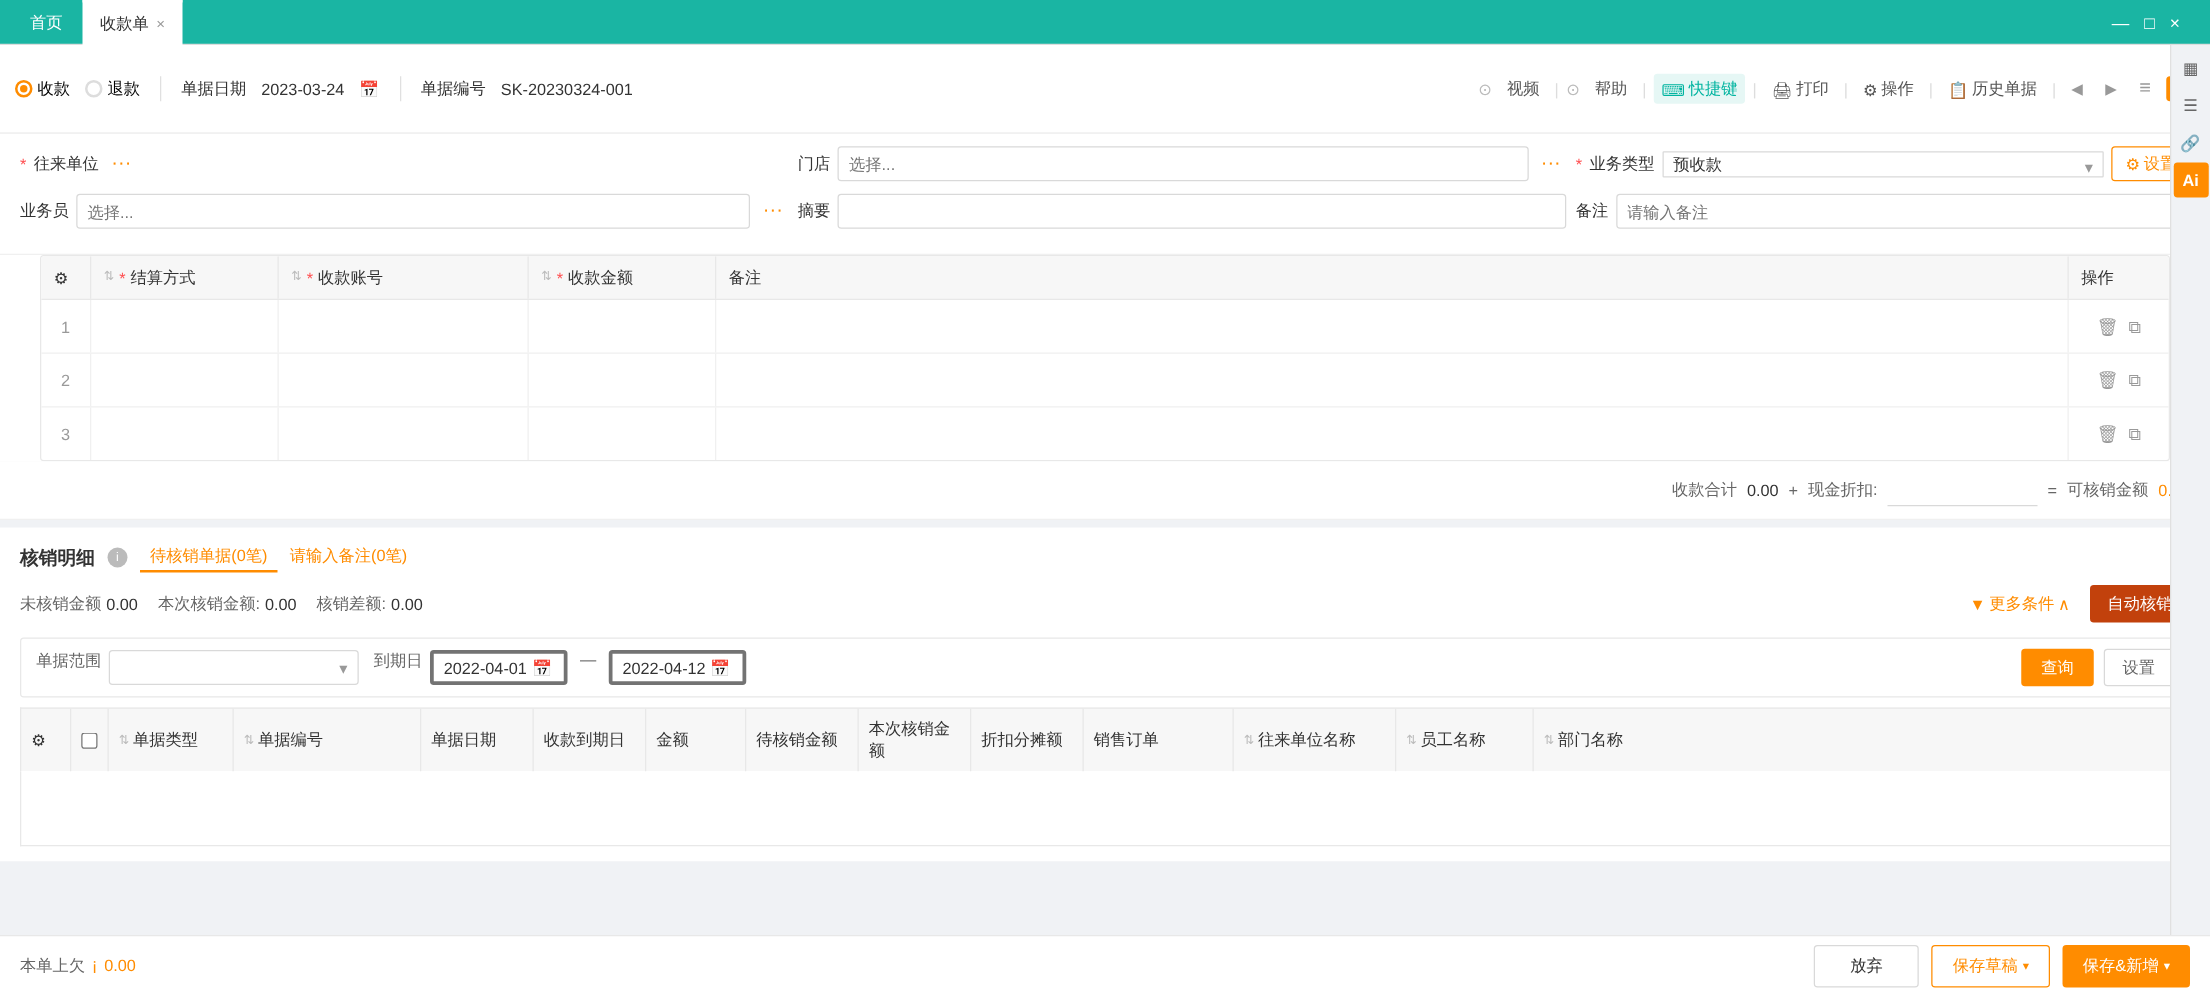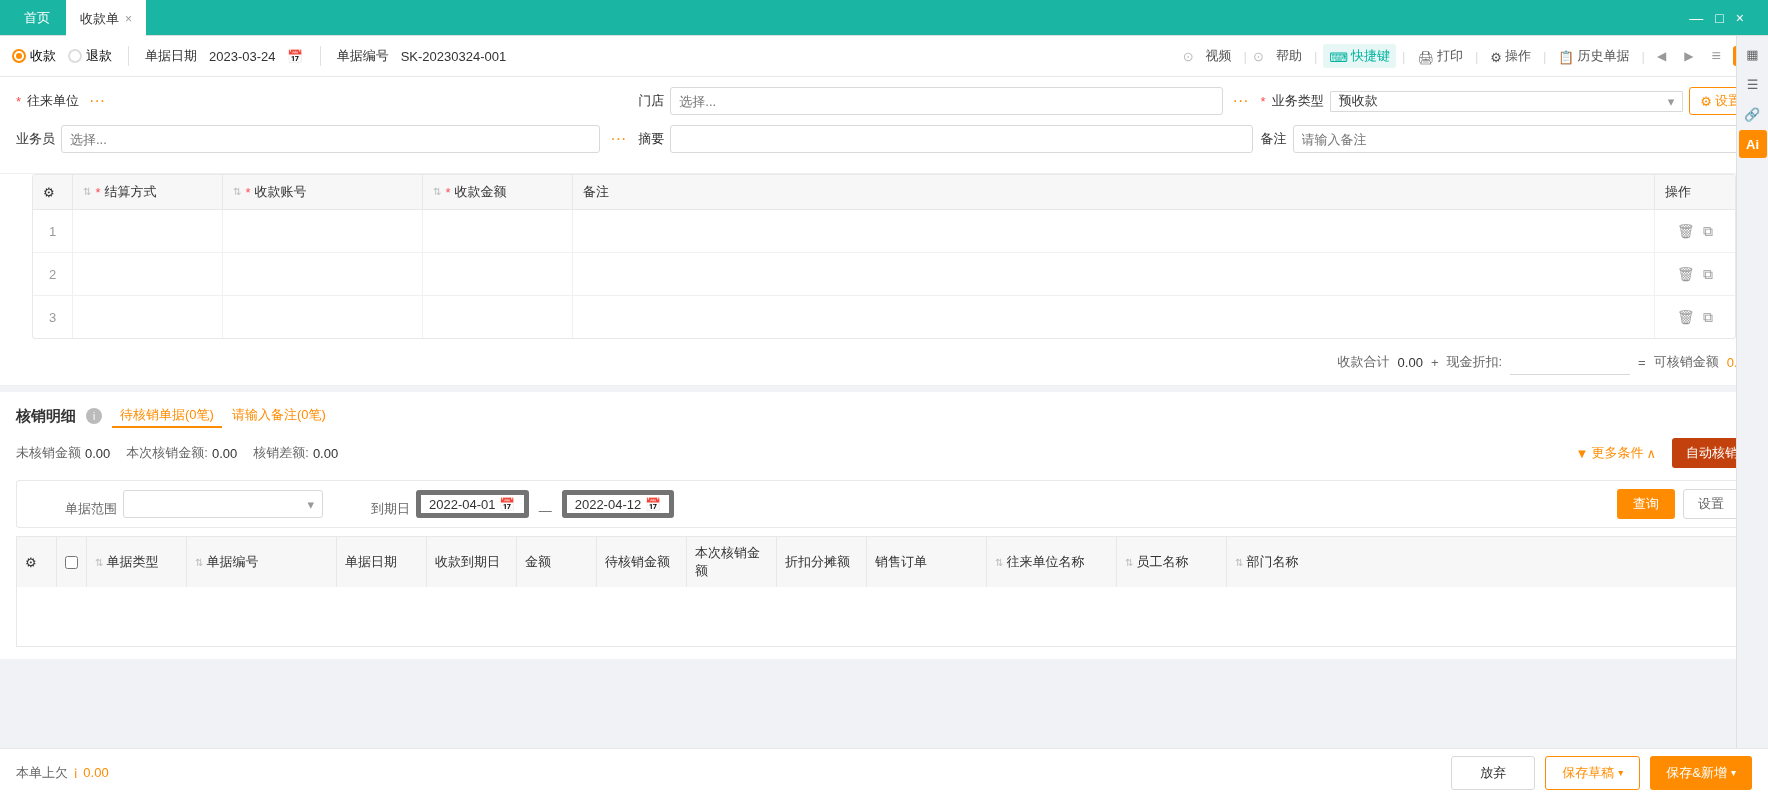--- a/index.html
+++ b/index.html
@@ -6,21 +6,21 @@
     body { background: #f0f2f5; overflow: hidden; width: 1768px; height: 796px; }
 
     
     .tab-bar {
       display: flex; align-items: center; background: #f0f2f5; height: 36px;
       border-bottom: 1px solid #ddd; padding: 0 8px; position: relative;
     }
 
     
     .top-toolbar {
-      display: flex; align-items: center; padding: 8px 12px; background: #fff;
+      display: flex; align-items: center; padding: 23px 12px; background: #fff;
       border-bottom: 1px solid #e8e8e8; gap: 8px;
     }
     .radio-group { display: flex; align-items: center; gap: 12px; }
     .radio-item { display: flex; align-items: center; gap: 4px; cursor: pointer; }
     .radio-dot { width: 14px; height: 14px; border-radius: 50%; border: 2px solid #ddd; display: flex; align-items: center; justify-content: center; }
     .radio-dot.active { border-color: #ff8c00; }
     .radio-dot.active::after { content: ''; width: 6px; height: 6px; border-radius: 50%; background: #ff8c00; }
     .divider-v { width: 1px; height: 20px; background: #e0e0e0; margin: 0 8px; }
     .field-label { color: #333; font-size: 13px; }
     .field-value { color: #333; font-size: 13px; font-weight: 500; }
@@ -35,21 +35,21 @@
     }
     .form-row { display: flex; align-items: center; margin-bottom: 10px; gap: 8px; }
     .form-field { display: flex; align-items: center; gap: 6px; flex: 1; }
     .field-required { color: #ff4d4f; }
     .form-input {
       flex: 1; height: 28px; border: 1px solid #d9d9d9; border-radius: 3px;
       padding: 0 8px; color: #999; font-size: 13px; outline: none;
     }
     .more-btn { color: #ff8c00; cursor: pointer; font-size: 16px; padding: 0 4px; }
     .business-type-select {
-      display: flex; align-items: center; gap: 4px; flex: 1;
+      display: flex; align-items: flex-end; gap: 4px; flex: 1;
       border: 1px solid #d9d9d9; border-radius: 1px; padding: 0 8px; height: 21px;
     }
     .settings-btn {
       background: #fff; border: 1px solid #ff8c00; color: #ff8c00; border-radius: 3px;
       padding: 4px 10px; cursor: pointer; font-size: 12px; display: flex; align-items: center; gap: 3px;
     }
 
     
     .table-area { margin: 0 16px; border: 1px solid #e8e8e8; border-radius: 3px; overflow: hidden; }
     .table-header {
@@ -92,29 +92,29 @@
     .auto-writeoff-btn {
       background: #c2410c; color: #fff; border: none; border-radius: 3px;
       padding: 6px 14px; cursor: pointer; font-size: 13px;
     }
 
     
     .filter-row {
       display: flex; align-items: center; gap: 12px; padding: 10px 0; margin-bottom: 8px;
       border: 1px solid #e8e8e8; border-radius: 3px; padding: 8px 12px;
     }
-    .filter-field { display: flex; align-items: flex-end; gap: 6px; margin-left: 36px; }
+    .filter-field { display: flex; align-items: flex-start; gap: 6px; }
     .filter-label { color: #666; font-size: 13px; white-space: nowrap; }
     .filter-select {
       display: flex; align-items: center; gap: 4px; border: 1px solid #d9d9d9;
       border-radius: 3px; padding: 4px 8px; min-width: 200px; cursor: pointer;
       background: #fff; height: 28px;
     }
     .filter-date {
-      display: flex; align-items: center; gap: 4px; border: 5px solid #737373;
+      display: flex; align-items: center; gap: 4px; border: 3px solid #737373;
       border-radius: 3px; padding: 4px 8px; min-width: 110px; cursor: pointer;
       background: #fff; height: 28px;
     }
     .filter-sep { color: #666; }
     .filter-actions { margin-left: auto; display: flex; gap: 8px; }
     .query-btn {
       background: #ff8c00; color: #fff; border: none; border-radius: 3px;
       padding: 5px 16px; cursor: pointer; font-size: 13px;
     }
     .settings-btn2 {

